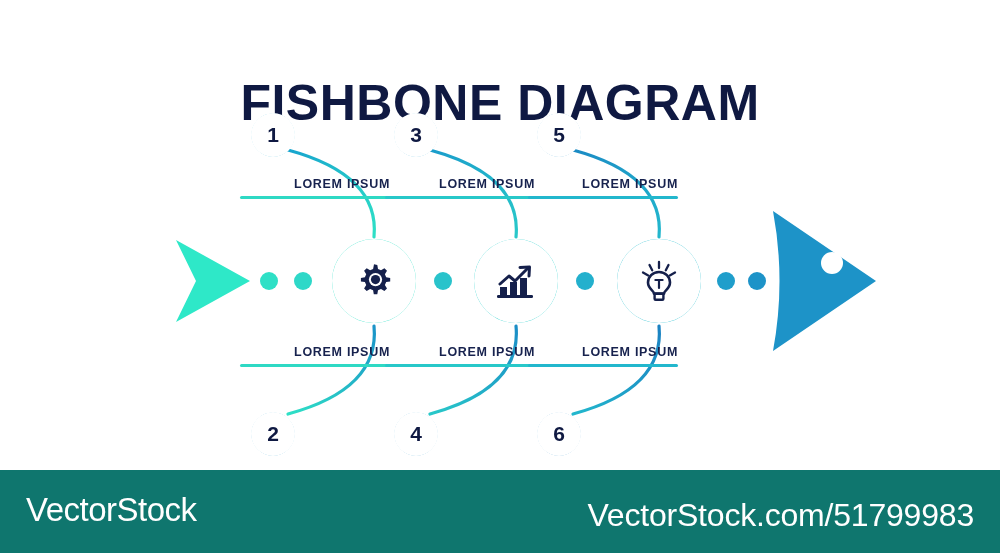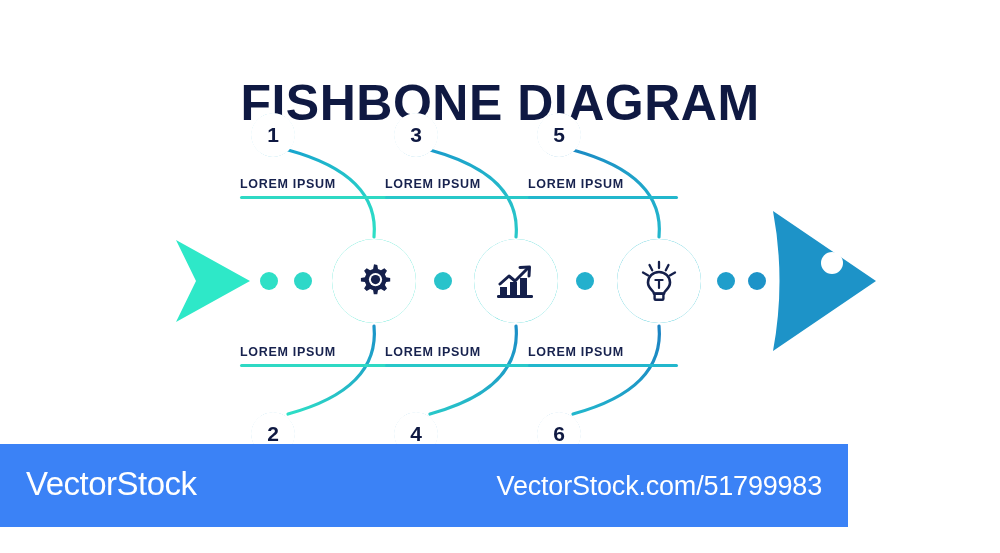--- a/index.html
+++ b/index.html
@@ -56,20 +56,21 @@
     font-family: "Liberation Sans", sans-serif;
     font-size: 21px;
     font-weight: bold;
     color: #0f1942;
   }
 
   
   .bone-label {
     position: absolute;
     width: 150px;
+    text-align: right;
   }
   .bone-label .ltxt {
     font-family: "Liberation Sans", sans-serif;
     font-size: 12.5px;
     font-weight: bold;
     letter-spacing: 0.7px;
     color: #17224e;
     white-space: nowrap;
     padding-bottom: 5px;
   }
@@ -90,41 +91,41 @@
     display: flex;
     align-items: center;
     justify-content: center;
   }
   .icon-disc svg { display: block; }
 
   
   #footer {
     position: absolute;
     left: 0;
-    top: 444px;
-    width: 848px;
+    top: 470px;
+    width: 1000px;
     height: 83px;
-    background: #3b82f6;
+    background: #0f766e;
   }
   #brand {
     position: absolute;
     left: 26px;
     top: 21px;
     font-family: "Liberation Sans", sans-serif;
     font-size: 33px;
     font-weight: normal;
     letter-spacing: -0.5px;
     color: #ffffff;
   }
   #brand-url {
     position: absolute;
     right: 26px;
     top: 27px;
     font-family: "Liberation Sans", sans-serif;
-    font-size: 27px;
+    font-size: 32px;
     color: #ffffff;
     letter-spacing: -0.2px;
   }
 </style>
 </head>
 <body>
 
 <div id="page">
 
   <div id="title">FISHBONE DIAGRAM</div>

